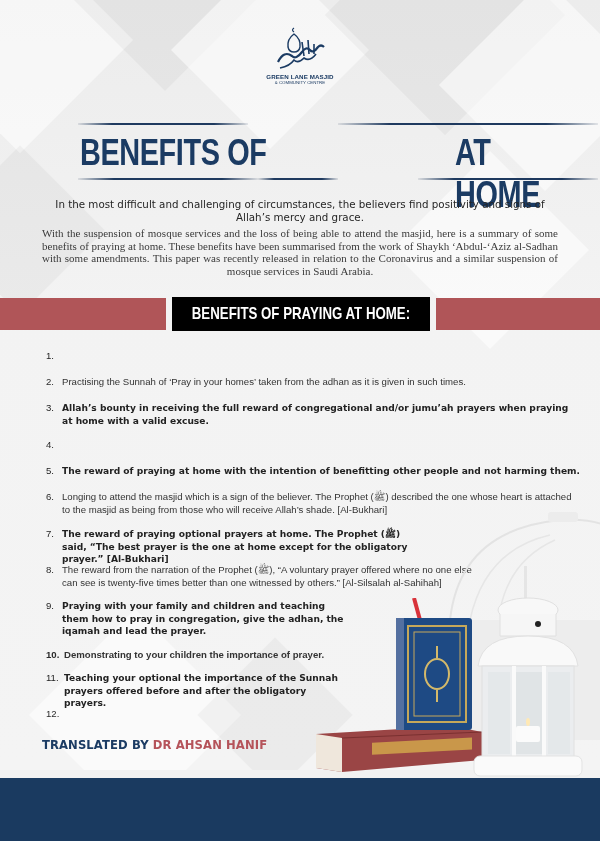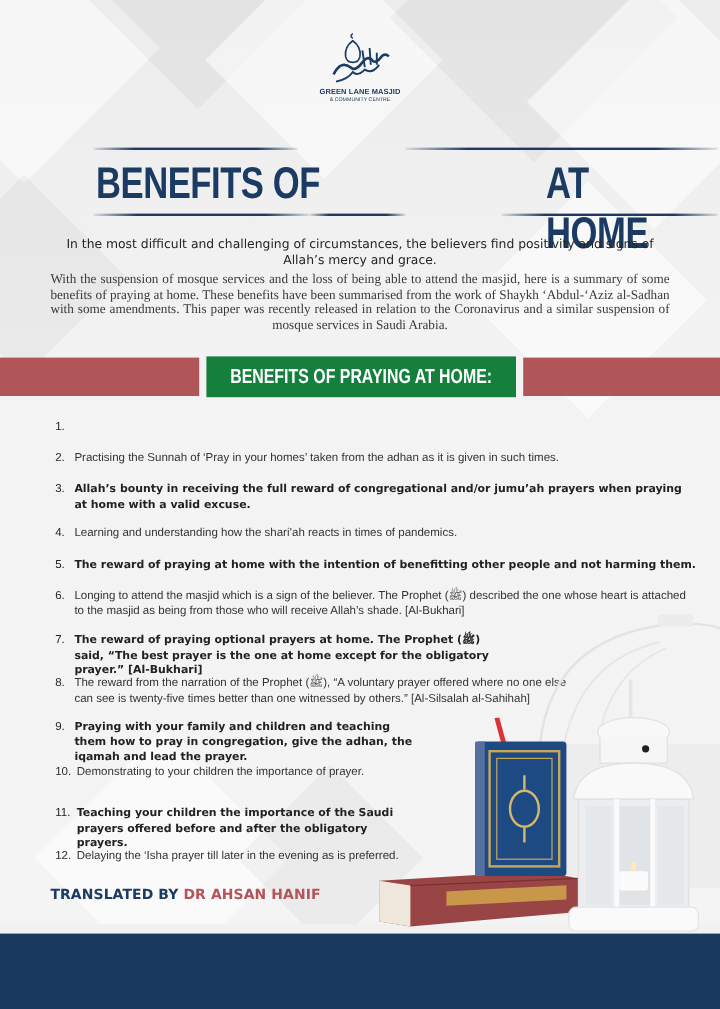--- a/index.html
+++ b/index.html
@@ -49,21 +49,21 @@
   .intro-body {
     position: absolute; left: 42px; top: 227px; width: 516px;
     text-align: justify; text-align-last: center;
     font-family: Liberation Serif, serif; font-size: 11px; line-height: 12.6px; color: #3a3a3a;
   }
 
   
   .banner-left { position: absolute; left: 0; top: 298px; width: 166px; height: 32px; background: #b05558; }
   .banner-right { position: absolute; left: 436px; top: 298px; width: 164px; height: 32px; background: #b05558; }
   .banner-center {
-    position: absolute; left: 172px; top: 297px; width: 258px; height: 34px; background: #15803d;
+    position: absolute; left: 172px; top: 297px; width: 258px; height: 34px; background: #000000;
     color: #ffffff; display: flex; align-items: center; justify-content: center;
   }
   .banner-center span {
     font-family: "Liberation Sans", sans-serif; font-weight: 700; font-size: 17px;
     display: inline-block; transform: scaleX(0.78); white-space: nowrap; letter-spacing: 0px;
   }
 
   
   .list { position: absolute; left: 46px; top: 350px; width: 534px; }
   .item { position: absolute; left: 0; display: flex; font-size: 9.6px; line-height: 12.5px; }
@@ -139,21 +139,20 @@
   <div class="item" style="top:26px;width:534px;">
     <span class="num">2.</span>
     <span class="txt">Practising the Sunnah of ‘Pray in your homes’ taken from the adhan as it is given in such times.</span>
   </div>
   <div class="item bold" style="top:52px;width:534px;">
     <span class="num">3.</span>
     <span class="txt">Allah’s bounty in receiving the full reward of congregational and/or jumu’ah prayers when praying at home with a valid excuse.</span>
   </div>
   <div class="item" style="top:89px;width:534px;">
     <span class="num">4.</span>
-    <span class="txt"> Learning and understanding how the shari’ah reacts in times of pandemics.</span>
   </div>
   <div class="item bold" style="top:115px;width:534px;">
     <span class="num">5.</span>
     <span class="txt">The reward of praying at home with the intention of benefitting other people and not harming them.</span>
   </div>
   <div class="item" style="top:141px;width:534px;">
     <span class="num">6.</span>
     <span class="txt">Longing to attend the masjid which is a sign of the believer. The Prophet (ﷺ) described the one whose heart is attached to the masjid as being from those who will receive Allah’s shade. [Al-Bukhari]</span>
   </div>
   <div class="item bold" style="top:178px;width:370px;">
@@ -161,31 +160,30 @@
     <span class="txt">The reward of praying optional prayers at home. The Prophet (ﷺ) said, “The best prayer is the one at home except for the obligatory prayer.” [Al-Bukhari]</span>
   </div>
   <div class="item" style="top:214px;width:440px;">
     <span class="num">8.</span>
     <span class="txt">The reward from the narration of the Prophet (ﷺ), “A voluntary prayer offered where no one else can see is twenty-five times better than one witnessed by others.” [Al-Silsalah al-Sahihah]</span>
   </div>
   <div class="item bold" style="top:250px;width:300px;">
     <span class="num">9.</span>
     <span class="txt">Praying with your family and children and teaching them how to pray in congregation, give the adhan, the iqamah and lead the prayer.</span>
   </div>
-  <div class="item" style="top:288px;width:320px;">
+  <div class="item" style="top:299px;width:320px;font-weight:bold;">
     <span class="num" style="width:18px;">10.</span>
     <span class="txt"> Demonstrating to your children the importance of prayer.</span>
   </div>
   <div class="item bold" style="top:322px;width:300px;">
     <span class="num" style="width:18px;">11.</span>
-    <span class="txt">Teaching your children the importance of the Saudi prayers offered before and after the obligatory prayers.</span>
+    <span class="txt">Teaching your optional the importance of the Sunnah prayers offered before and after the obligatory prayers.</span>
   </div>
   <div class="item" style="top:358px;width:340px;">
     <span class="num" style="width:18px;">12.</span>
-    <span class="txt">Delaying the ‘Isha prayer till later in the evening as is preferred.</span>
   </div>
 </div>
 
 <div class="illus">
   <svg style="position:absolute;left:140px;top:20px;" width="160" height="260" viewBox="0 0 160 260">
     <path d="M10 130 Q20 40 120 30 Q160 28 170 40" stroke="#e3e3e3" stroke-width="2" fill="none"></path>
     <path d="M30 130 Q45 60 110 45" stroke="#e6e6e6" stroke-width="1.5" fill="none"></path>
     <path d="M60 120 Q70 70 115 50" stroke="#e6e6e6" stroke-width="1.5" fill="none"></path>
     <rect x="108" y="22" width="30" height="10" rx="3" fill="#ececec"></rect>
     <rect x="10" y="130" width="160" height="120" fill="#ededed"></rect>

